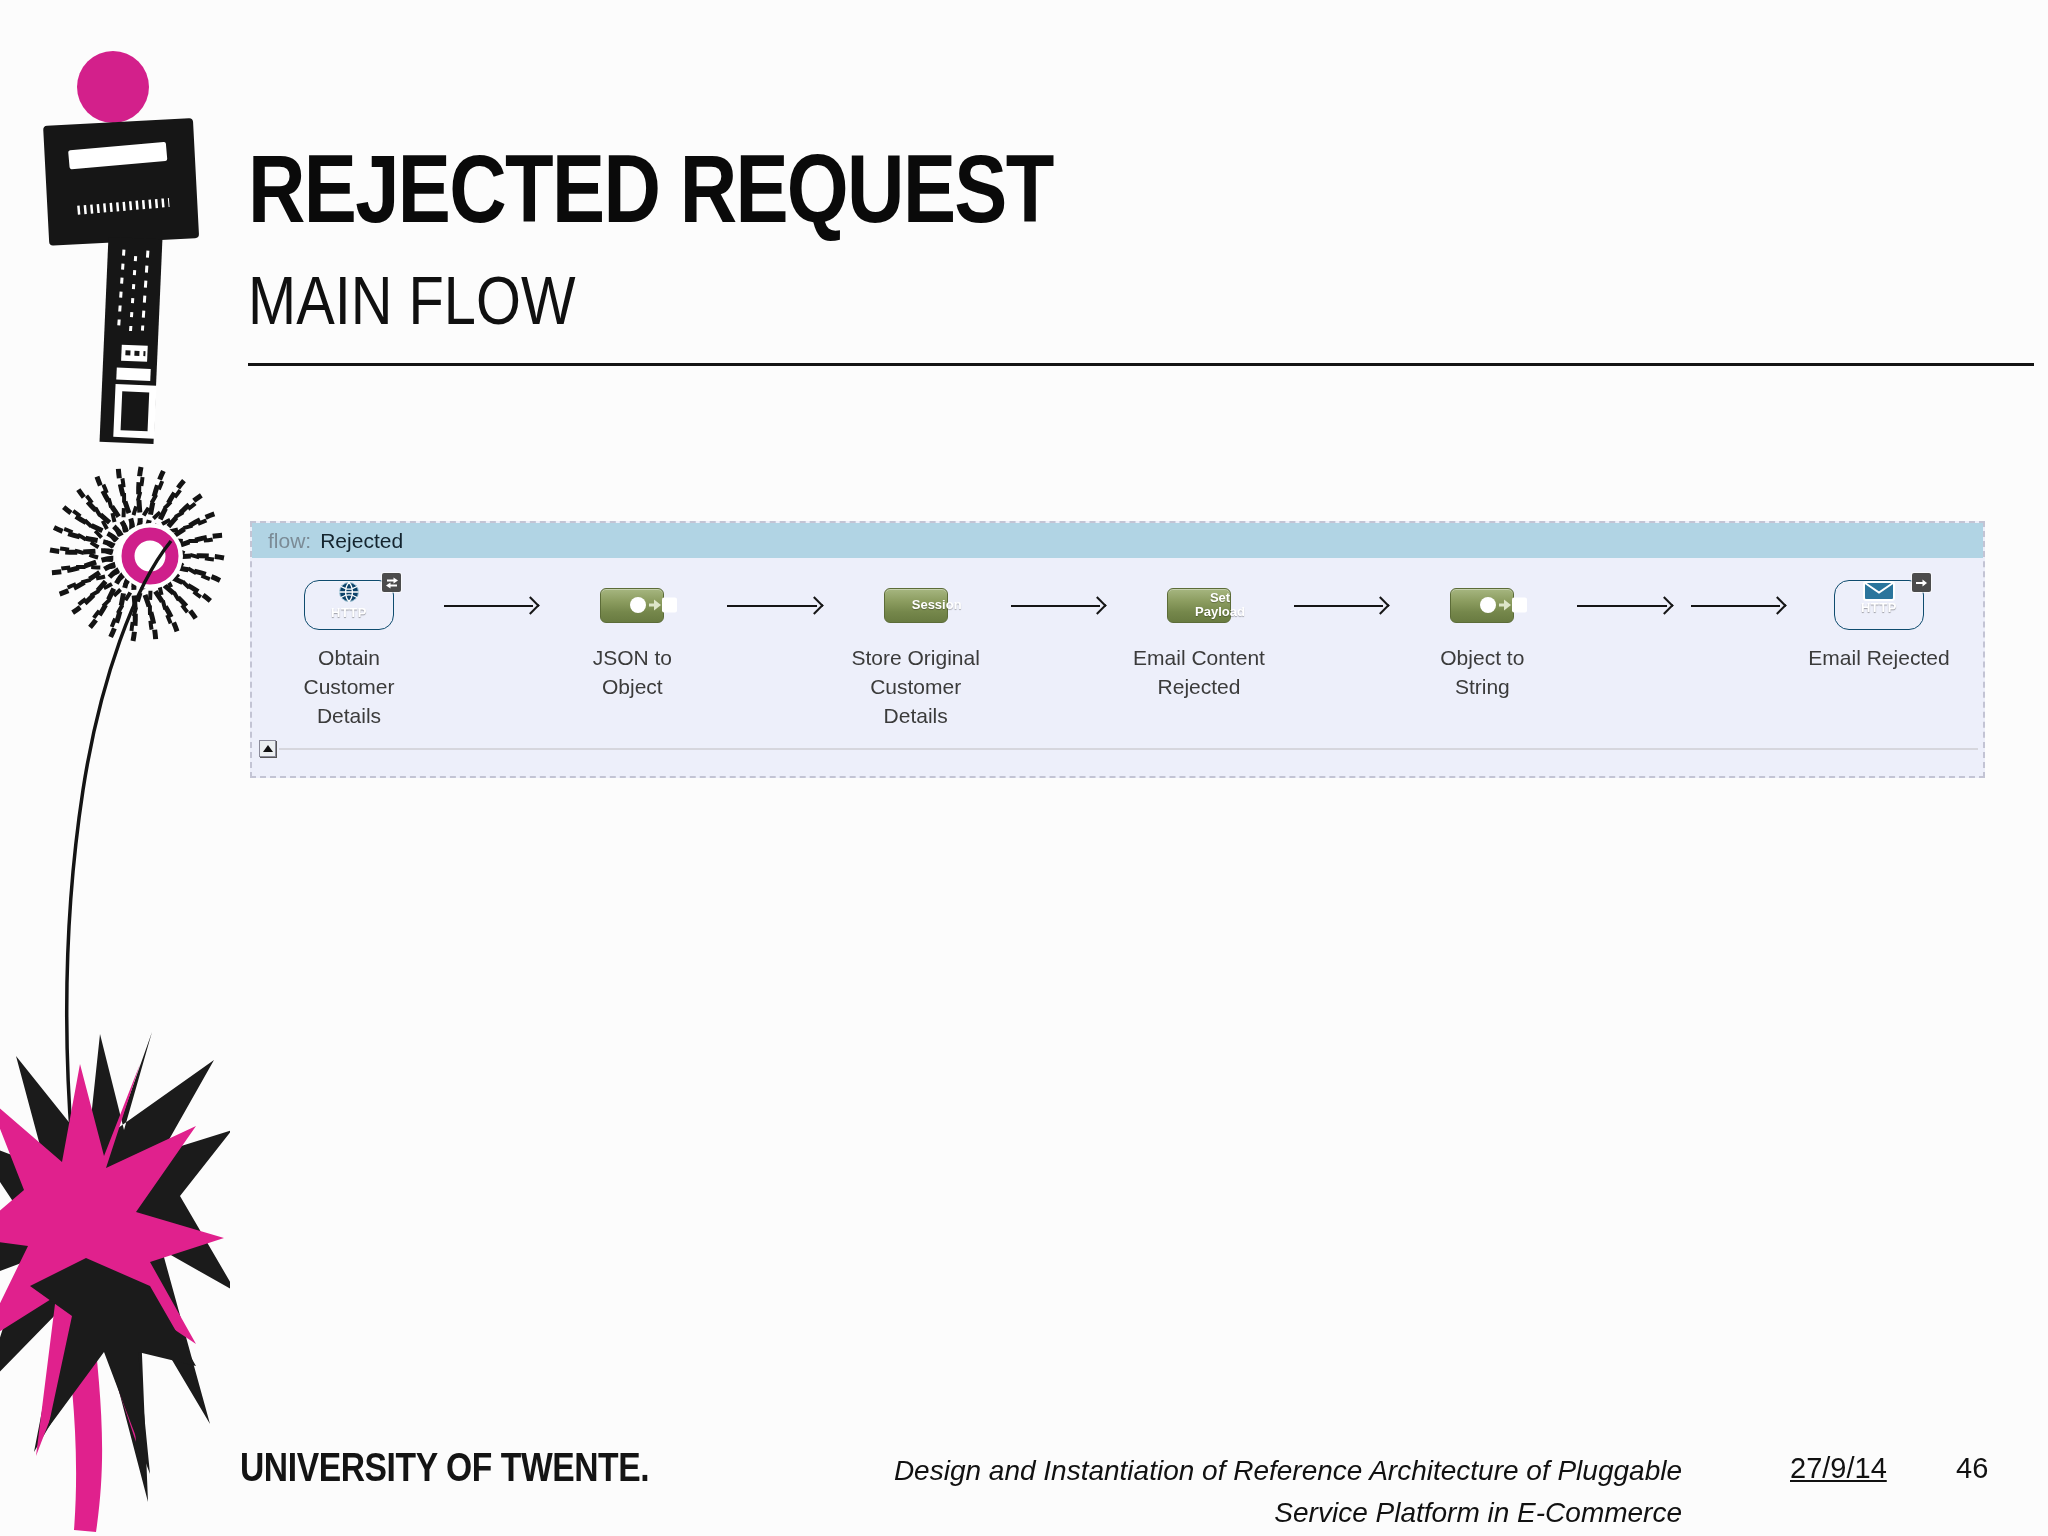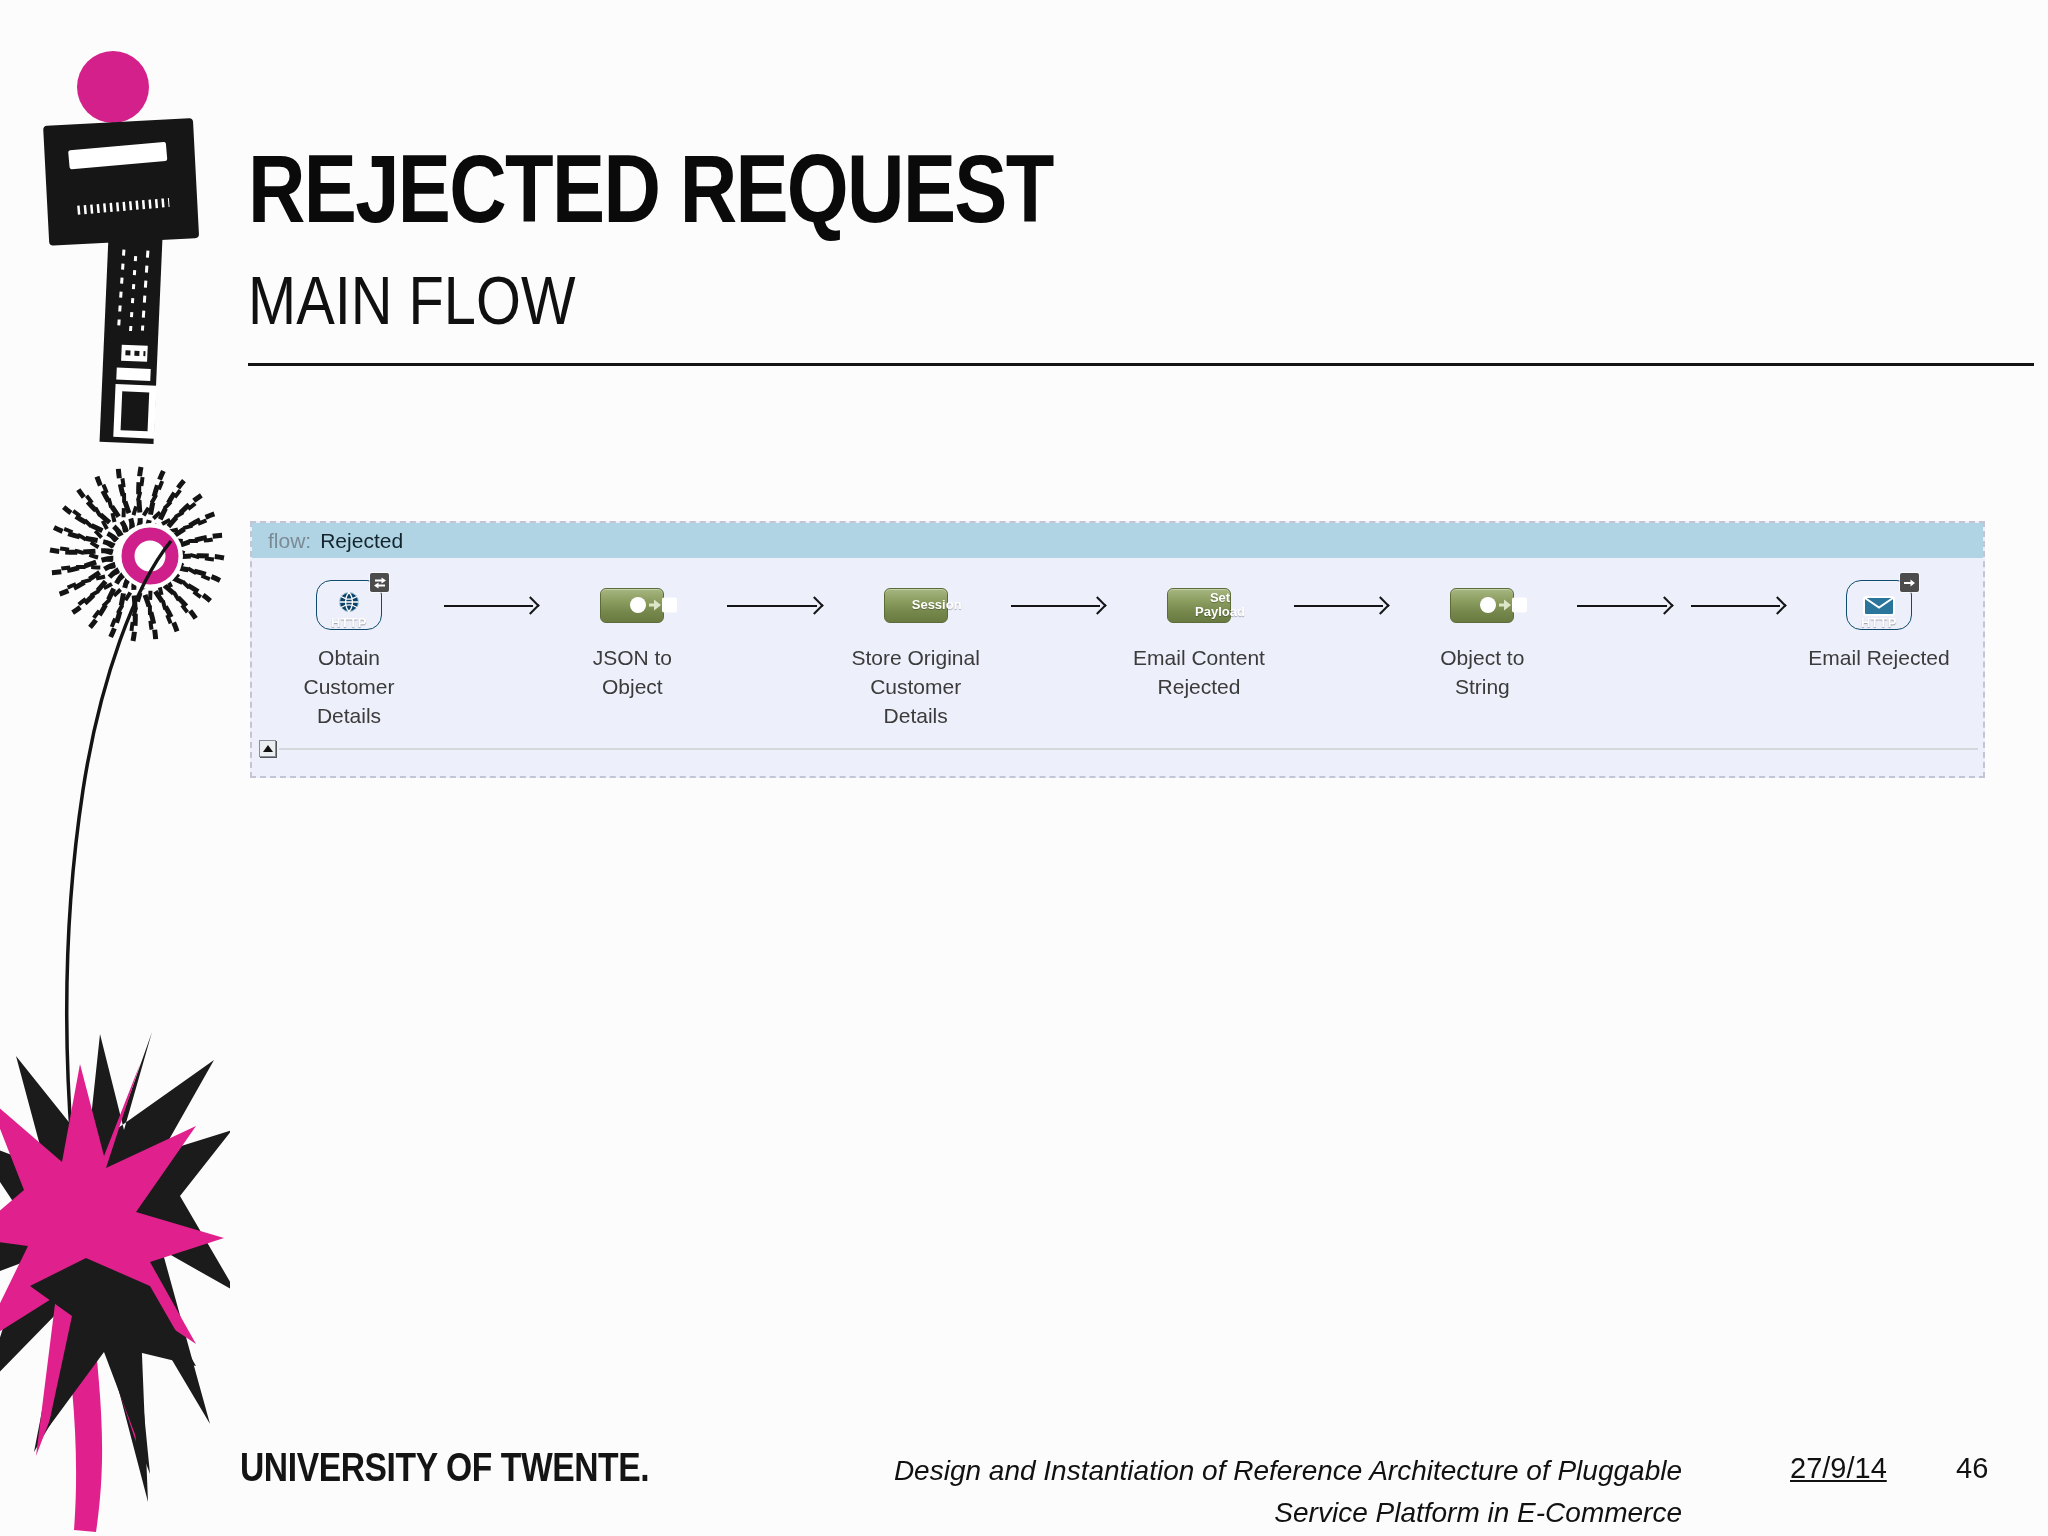--- a/index.html
+++ b/index.html
@@ -40,24 +40,24 @@
     width:64px; height:35px; border-radius:6px;
     background:linear-gradient(180deg,#a6b680 0%,#8b9c5f 38%,#75874b 70%,#697b41 100%);
     border:1px solid #5c6c38; box-shadow:inset 0 1px 0 rgba(255,255,255,.35);
     display:flex; flex-direction:column; align-items:center; justify-content:center;padding-left:42px;
   }
   .icon-green .glyphtext {
     color:#fff; font-weight:bold; font-size:13px; line-height:14px; text-align:center;
     text-shadow:0 1px 1px rgba(0,0,0,.3);
   }
   .icon-blue {
-    width:66px; height:50px; border-radius:15px;
+    width:90px; height:50px; border-radius:15px;
     background:linear-gradient(180deg,#5e9ab4 0%,#3a81a6 40%,#1b648c0 0,#18628a 52%,#135a80 80%,#1a6a92 100%);
     border:1px solid #0e4b6e; box-shadow:inset 0 1px 0 rgba(255,255,255,.3);
-    display:flex; flex-direction:column; align-items:center; justify-content:flex-end;
+    display:flex; flex-direction:column; align-items:center; justify-content:flex-start;
   }
   .icon-blue .glyphtext {
     color:#fff; font-weight:bold; font-size:13px; line-height:13px; letter-spacing:.5px;
     text-shadow:0 1px 1px rgba(0,0,0,.35);
   }
   .badge {
     position:absolute; top:-6px; right:-7px; width:19px; height:19px;
     background:#4c4c4c; border-radius:2px; display:flex; align-items:center; justify-content:center;
     box-shadow:0 0 0 1px rgba(255,255,255,.6);
   }

